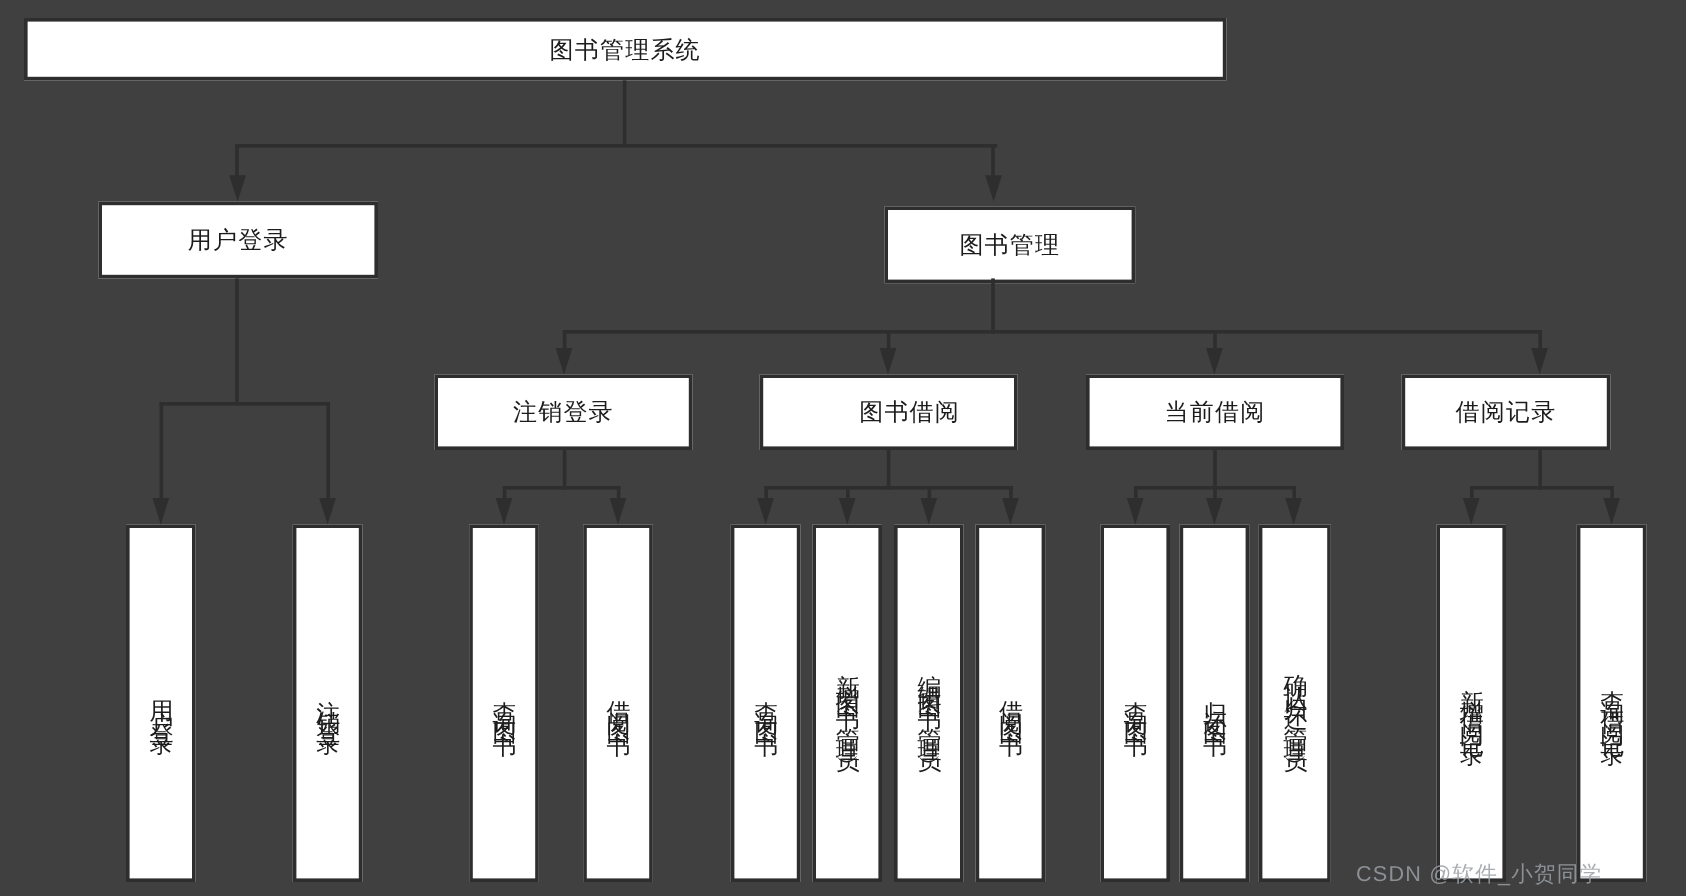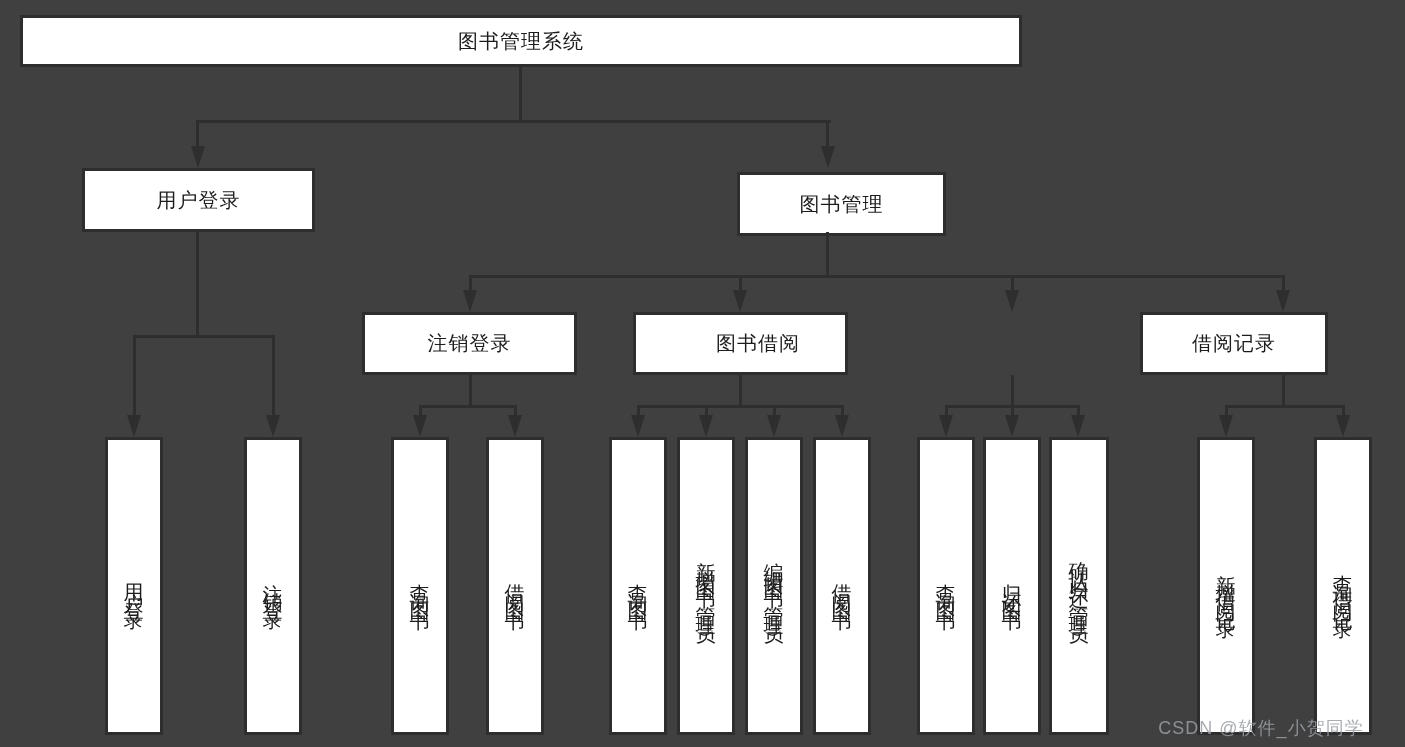--- a/index.html
+++ b/index.html
@@ -20,21 +20,21 @@
   }
   .vl { position:absolute; width:3px; background:#2e2e2e; }
   .hl { position:absolute; height:3px; background:#2e2e2e; }
   .ah {
     position:absolute; width:0; height:0;
     border-left:7px solid transparent; border-right:7px solid transparent;
     border-top:22px solid #2e2e2e;
   }
   .watermark {
     position:absolute; left:1130px; top:716px; width:262px;
-    text-align:center; font-size:18px; color:rgba(154,159,165,0.85);
+    text-align:left; font-size:18px; color:rgba(154,159,165,0.85);
     letter-spacing:1px; pointer-events:none;
   }
 </style>
 </head>
 <body>
 
 <div id="canvas">
 
   <div class="box" style="left:20px;top:15px;width:1002px;height:52px;">
     <span>图书管理系统</span>
@@ -47,21 +47,24 @@
   <div class="box" style="left:710px;top:172px;width:209px;height:64px;margin-left:27px;">
     <span>图书管理</span>
   </div>
 
   <div class="box" style="left:362px;top:312px;width:215px;height:63px;">
     <span>注销登录</span>
   </div>
   <div class="box" style="left:633px;top:312px;width:215px;height:63px;padding-left:35px;">
     <span>图书借阅</span>
   </div>
-  <div class="box" style="left:1140px;top:312px;width:188px;height:63px;">
+  <div class="box" style="left:905px;top:312px;width:215px;height:63px;">
+    <span>当前借阅</span>
+  </div>
+  <div class="box" style="left:1168px;top:312px;width:174px;height:63px;">
     <span>借阅记录</span>
   </div>
 
   <div class="box" style="left:105px;top:437px;width:58px;height:298px;">
     <span class="vtext">用户登录</span>
   </div>
   <div class="box" style="left:244px;top:437px;width:58px;height:298px;">
     <span class="vtext">注销登录</span>
   </div>
 

